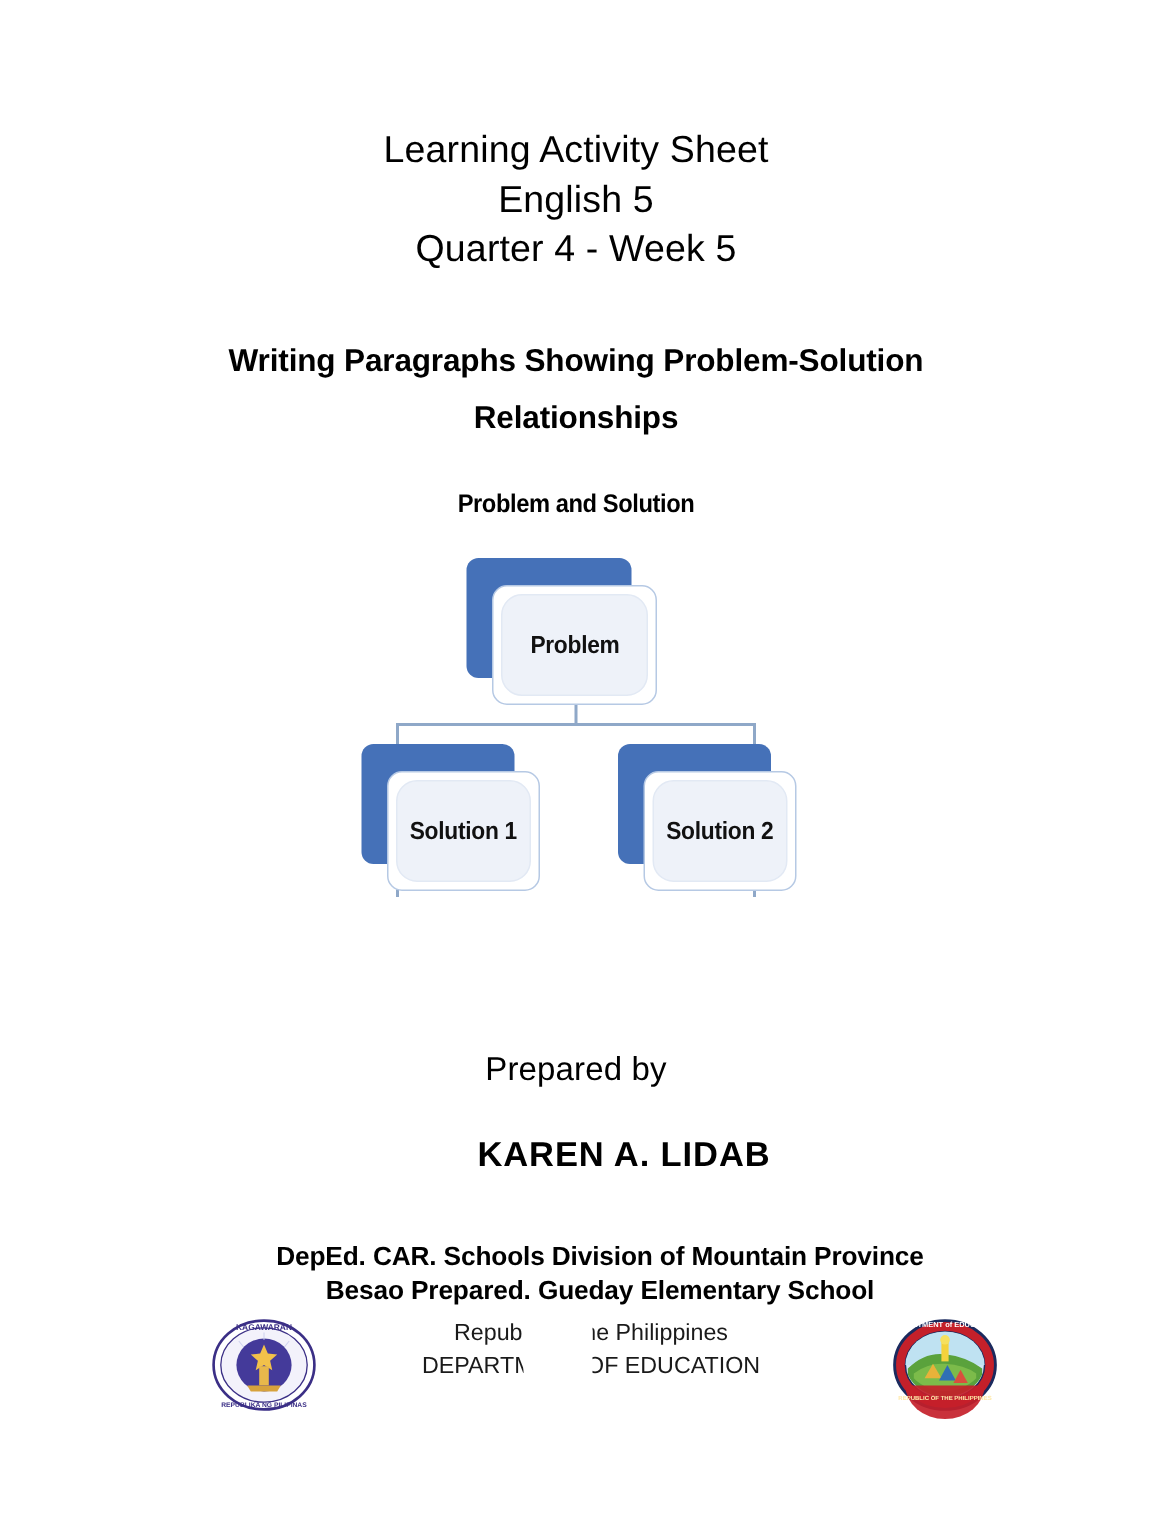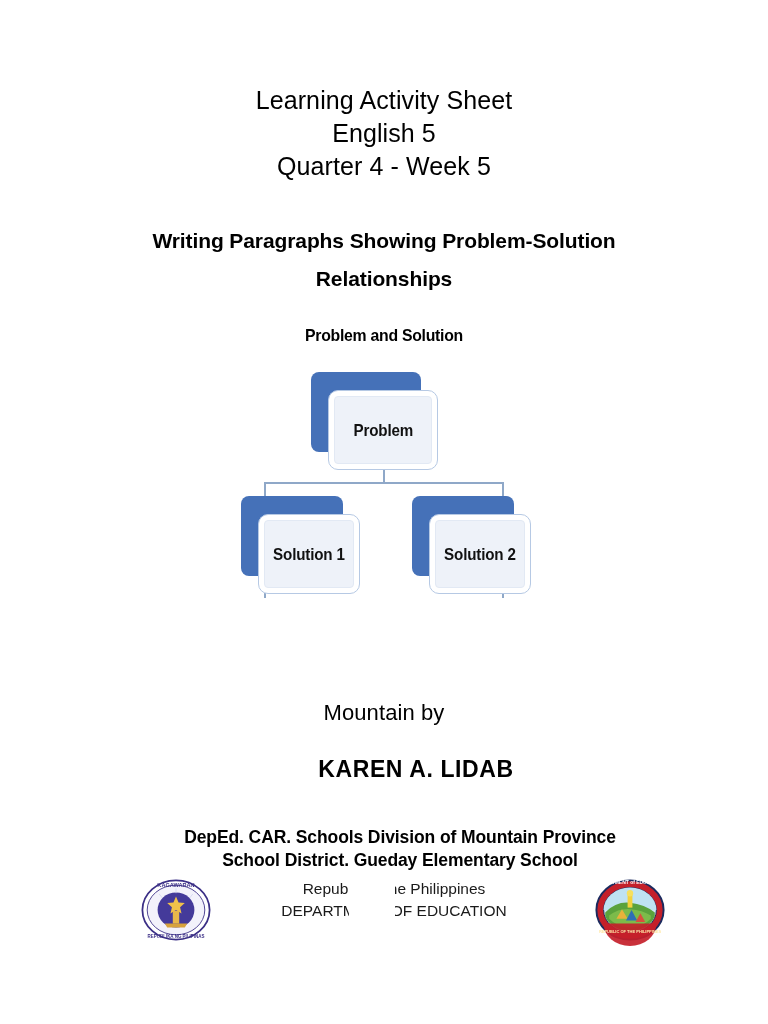--- a/index.html
+++ b/index.html
@@ -102,21 +102,21 @@
   }
   
   .node .inner {
     position: absolute;
     left: 23px;
     top: 24px;
     width: calc(100% - 12px);
     height: calc(100% - 12px);
     background: #eef2f9;
     border: 1px solid #e2e9f4;
-    border-radius: 4px;
+    border-radius: 14px;
     box-sizing: border-box;
     display: flex;
     align-items: center;
     justify-content: center;
   }
   .node .label {
     font-size: 16.5px;
     font-weight: bold;
     color: #111111;
     letter-spacing: -0.2px;
@@ -272,26 +272,26 @@
     <div class="node" id="node-solution2">
       <div class="plate"></div>
       <div class="card"></div>
       <div class="inner">
         <span class="label">Solution 2</span>
       </div>
     </div>
 
   </div>
 
-  <div class="prepared-by">Mountain by</div>
+  <div class="prepared-by">Prepared by</div>
   <div class="author-name">KAREN A. LIDAB</div>
 
   <div class="footer-org">
     <div class="line">DepEd. CAR. Schools Division of Mountain Province</div>
-    <div class="line">School District. Gueday Elementary School</div>
+    <div class="line">Besao Prepared. Gueday Elementary School</div>
   </div>
 
   <div class="footer-row">
 
     <div class="seal" id="seal-left">
       <svg viewBox="0 0 100 90" xmlns="http://www.w3.org/2000/svg">
         <ellipse cx="50" cy="45" rx="42" ry="37" fill="#ffffff" stroke="#3b2f86" stroke-width="2.2"></ellipse>
         <ellipse cx="50" cy="45" rx="36" ry="31" fill="#f3f2fb" stroke="#3b2f86" stroke-width="1.1"></ellipse>
         <ellipse cx="50" cy="45" rx="23" ry="22" fill="#443a9a"></ellipse>
         <g fill="#f2c14a">

